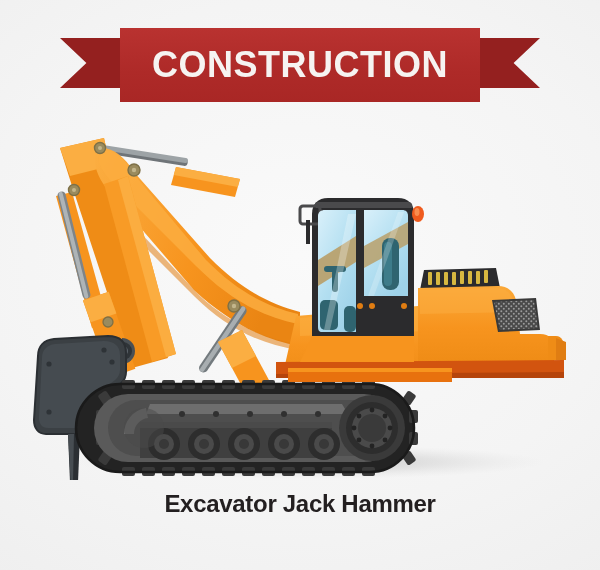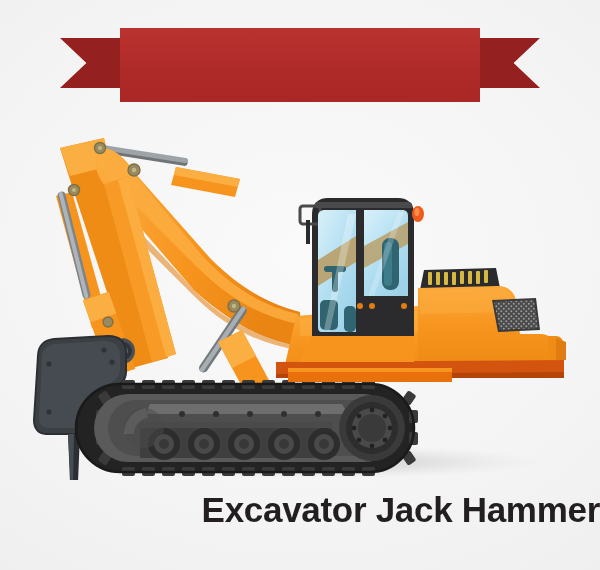--- a/index.html
+++ b/index.html
@@ -71,22 +71,22 @@
     letter-spacing: 0.5px;
     white-space: nowrap;
   }
 
   
   #caption {
     position: absolute;
     left: 0;
     top: 490px;
     width: 600px;
-    text-align: right;
-    font-size: 35px;
+    text-align: center;
+    font-size: 24px;
     font-weight: bold;
     color: #231f20;
     letter-spacing: -0.3px;
   }
 
   
   #excavator-illustration {
     position: absolute;
     left: 0;
     top: 110px;
@@ -99,20 +99,21 @@
 <body>
 
 <div id="stage">
 
   <div id="banner">
     <div class="ribbon-tail left"></div>
     <div class="ribbon-tail right"></div>
     <div class="ribbon-shadow left"></div>
     <div class="ribbon-shadow right"></div>
     <div id="ribbon-center"></div>
+    <div id="banner-text">CONSTRUCTION</div>
   </div>
 
   <div id="excavator-illustration">
     <svg width="600" height="370" viewBox="0 0 600 370" xmlns="http://www.w3.org/2000/svg">
 
       <defs>
         <linearGradient id="gOrangeBody" x1="0" y1="0" x2="0" y2="1">
           <stop offset="0%" stop-color="#fba938"></stop>
           <stop offset="55%" stop-color="#f7941e"></stop>
           <stop offset="100%" stop-color="#ef8c16"></stop>

